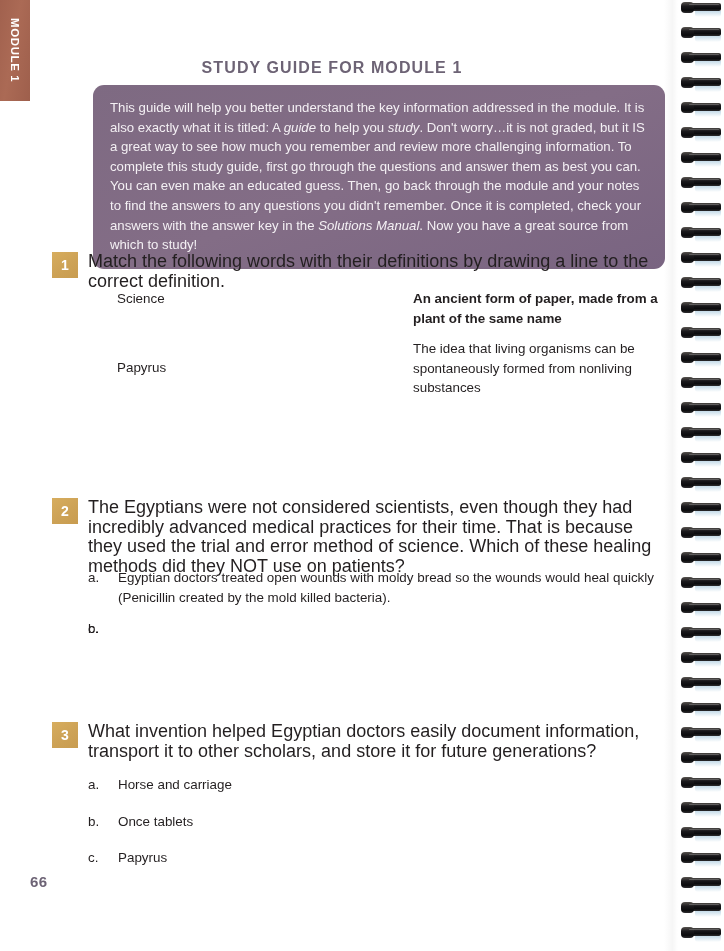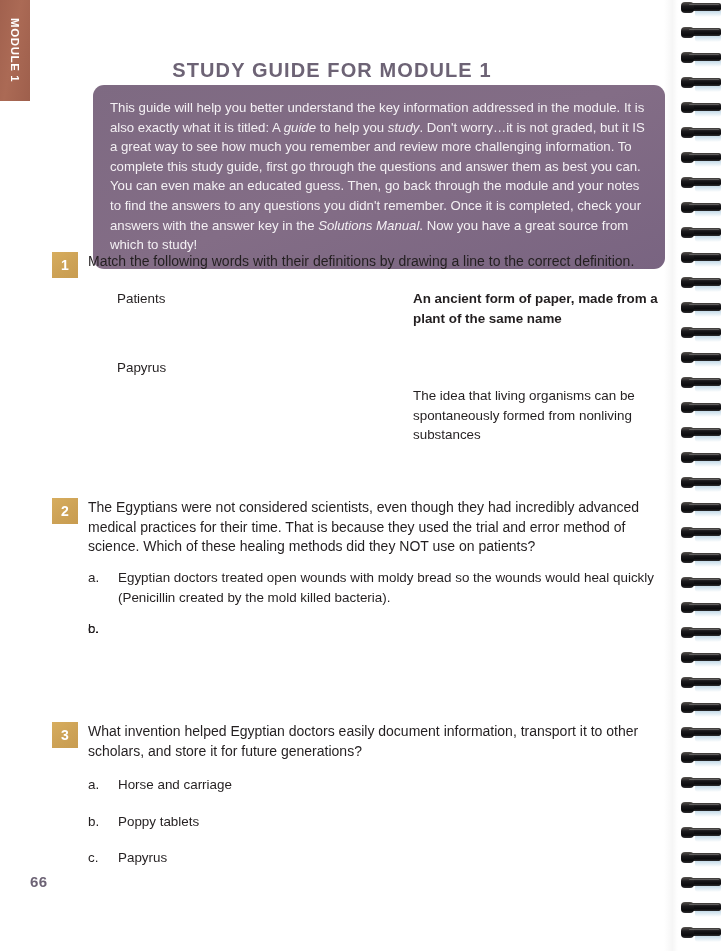--- a/index.html
+++ b/index.html
@@ -42,21 +42,21 @@
   }
 
   
   #page-title {
     position: absolute;
     left: 0;
     top: 59px;
     width: 664px;
     text-align: center;
     color: #6d6375;
-    font-size: 20px;
+    font-size: 16px;
     font-weight: bold;
     letter-spacing: 1.1px;
   }
 
   
   #intro-box {
     position: absolute;
     left: 93px;
     top: 85px;
     width: 572px;
@@ -80,21 +80,21 @@
     background: linear-gradient(145deg, #d7ad5e 0%, #cda256 55%, #c89c50 100%);
     color: #ffffff;
     font-size: 14px;
     font-weight: bold;
     text-align: center;
     line-height: 26px;
   }
   .qtext {
     position: absolute;
     color: #231f20;
-    font-size: 14px;
+    font-size: 18px;
     line-height: 19.5px;
   }
   .choices {
     position: absolute;
     font-size: 13.4px;
     line-height: 19.5px;
     color: #231f20;
   }
   .choice {
     position: relative;
@@ -206,25 +206,25 @@
 
   <div id="page-title">STUDY GUIDE FOR MODULE 1</div>
 
   <div id="intro-box">
     <span>This guide will help you better understand the key information addressed in the module. It is also exactly what it is titled: A </span><em>guide</em><span> to help you </span><em>study</em><span>. Don't worry…it is not graded, but it IS a great way to see how much you remember and review more challenging information. To complete this study guide, first go through the questions and answer them as best you can. You can even make an educated guess. Then, go back through the module and your notes to find the answers to any questions you didn't remember. Once it is completed, check your answers with the answer key in the </span><em>Solutions Manual</em><span>. Now you have a great source from which to study!</span>
   </div>
 
   <div class="qnum" style="left:52px; top:252px;">1</div>
   <div class="qtext" style="left:88px; top:252px; width:575px;">Match the following words with their definitions by drawing a line to the correct definition.</div>
 
-  <div class="match-term" style="top:289px;">Patients</div>
+  <div class="match-term" style="top:289px;">Science</div>
   <div class="match-term" style="top:358px;">Papyrus</div>
 
   <div class="match-def" style="top:289px;font-weight:bold;">An ancient form of paper, made from a plant of the same name</div>
-  <div class="match-def" style="top:339px;margin-top:47px;">The idea that living organisms can be spontaneously formed from nonliving substances</div>
+  <div class="match-def" style="top:339px;">The idea that living organisms can be spontaneously formed from nonliving substances</div>
 
   <div class="qnum" style="left:52px; top:498px;">2</div>
   <div class="qtext" style="left:88px; top:498px; width:578px;">The Egyptians were not considered scientists, even though they had incredibly advanced medical practices for their time. That is because they used the trial and error method of science. Which of these healing methods did they NOT use on patients?</div>
 
   <div class="choices" style="left:88px; top:568px; width:578px;">
     <div class="choice">
       <span class="choice-letter">a.</span>
       <span>Egyptian doctors treated open wounds with moldy bread so the wounds would heal quickly (Penicillin created by the mold killed bacteria).</span>
     </div>
     <div class="choice">
@@ -238,21 +238,21 @@
   <div class="qnum" style="left:52px; top:722px;">3</div>
   <div class="qtext" style="left:88px; top:722px; width:578px;">What invention helped Egyptian doctors easily document information, transport it to other scholars, and store it for future generations?</div>
 
   <div class="choices" style="left:88px; top:775px; width:578px;">
     <div class="choice" style="margin-bottom:17px;">
       <span class="choice-letter">a.</span>
       <span>Horse and carriage</span>
     </div>
     <div class="choice" style="margin-bottom:17px;">
       <span class="choice-letter">b.</span>
-      <span>Poppy tablets</span>
+      <span>Once tablets</span>
     </div>
     <div class="choice" style="margin-bottom:17px;">
       <span class="choice-letter">c.</span>
       <span>Papyrus</span>
     </div>
   </div>
 
   <div id="page-number">66</div>
 
   <div id="binding">

